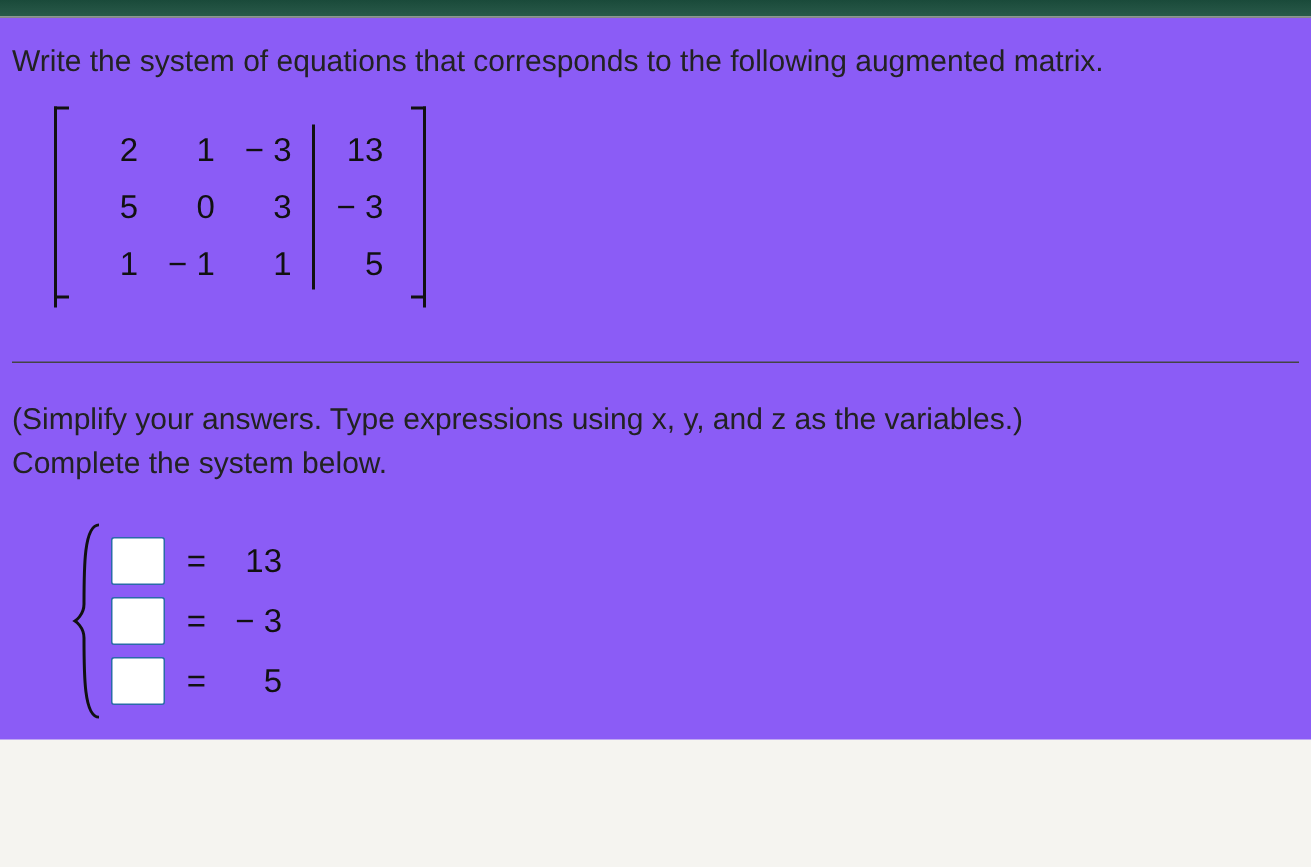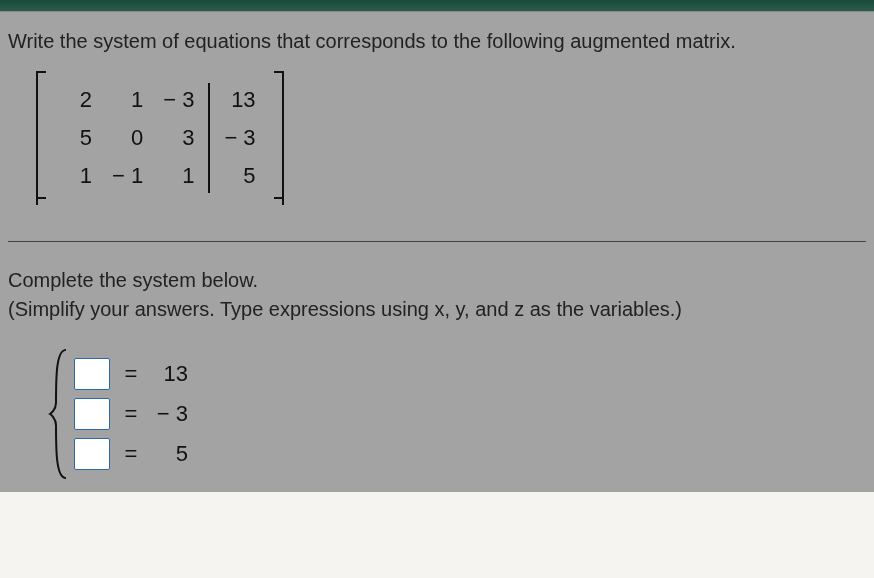--- a/index.html
+++ b/index.html
@@ -10,21 +10,21 @@
       background: #f5f4f0;
       overflow: hidden;
     }
     .top-bar {
       height: 12px;
       background: linear-gradient(180deg, #1a4a3a 0%, #2a5a4a 100%);
       border-bottom: 1px solid #888;
     }
     .content {
       padding: 18px 8px 8px 8px;
-      background: #a3a3a3;
+      background: #8b5cf6;
       position: relative;
     }
     .prompt-text {
       font-size: 20px;
       color: #222;
       margin-bottom: 18px;
     }
     .matrix-wrap {
       display: inline-flex;
       align-items: stretch;
@@ -149,22 +149,22 @@
         <div class="cell">− 3</div>
         <div class="cell">5</div>
       </div>
     </div>
     <div class="bracket-right" style="--h:128px"></div>
   </div>
 
   <hr class="divider">
 
   <div class="instr">
+    <div>(Simplify your answers. Type expressions using x, y, and z as the variables.)</div>
     <div>Complete the system below.</div>
-    <div>(Simplify your answers. Type expressions using x, y, and z as the variables.)</div>
   </div>
 
   <div class="system-wrap">
     <div class="brace">
       <svg viewBox="0 0 22 140" preserveAspectRatio="none">
         <path d="M18 2 C8 2 8 32 8 58 C8 66 2 70 2 70 C2 70 8 74 8 82 C8 108 8 138 18 138" fill="none" stroke="#111" stroke-width="2"></path>
       </svg>
     </div>
     <div class="eqs">
       <div class="eqrow">

